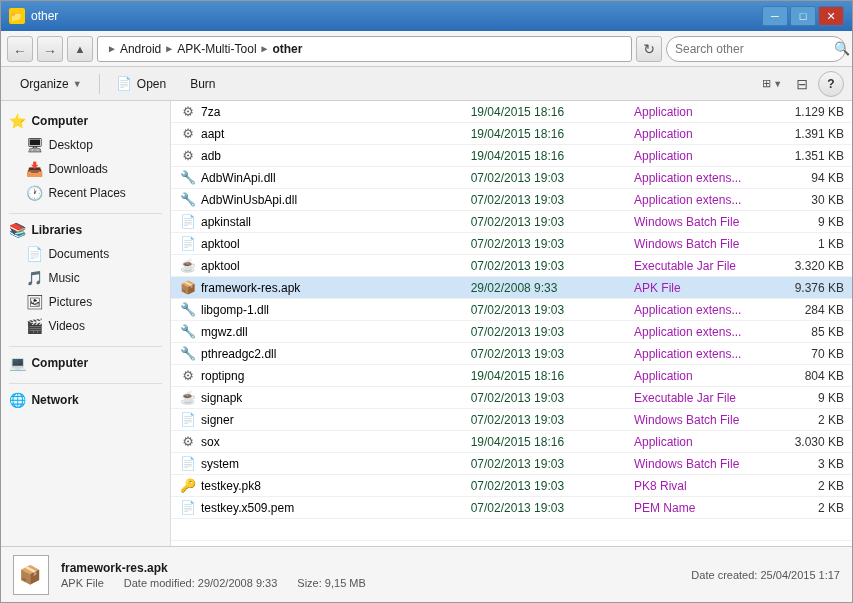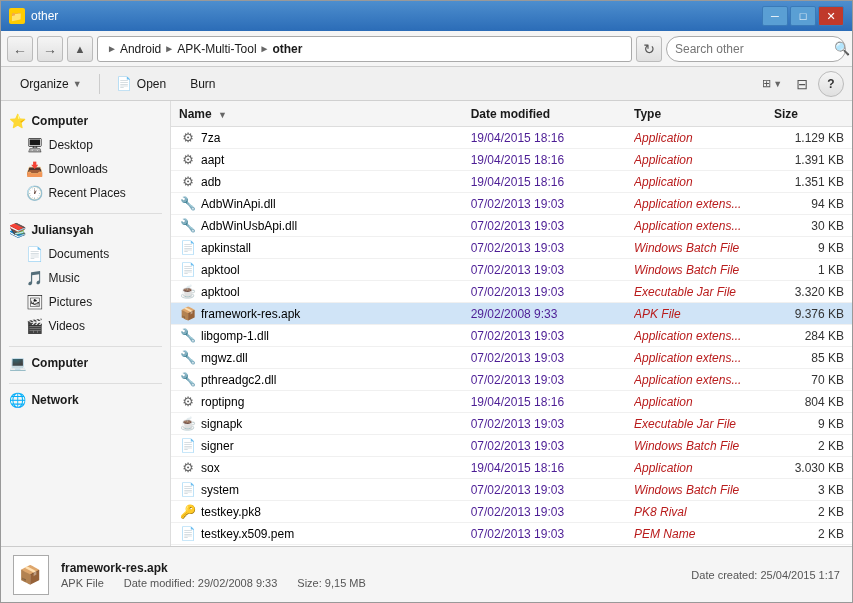--- a/index.html
+++ b/index.html
@@ -292,22 +292,22 @@
       align-items: center;
       padding: 0 8px;
       height: 22px;
       border-bottom: 1px solid #f0f0f0;
       font-size: 12px;
       cursor: pointer;
     }
     .file-row.selected { background: #d0e4f7; }
     .file-icon { width: 18px; height: 18px; margin-right: 4px; display: flex; align-items: center; justify-content: center; font-size: 13px; flex-shrink: 0; }
     .file-name { flex: 2.5; min-width: 180px; overflow: hidden; text-overflow: ellipsis; white-space: nowrap; }
-    .file-date { flex: 1.4; min-width: 130px; color: #4c1d95; }
-    .file-type { flex: 1.2; min-width: 120px; color: #b91c1c; overflow: hidden; text-overflow: ellipsis; white-space: nowrap; font-style: italic; }
+    .file-date { flex: 1.4; min-width: 130px; color: #14532d; }
+    .file-type { flex: 1.2; min-width: 120px; color: #a21caf; overflow: hidden; text-overflow: ellipsis; white-space: nowrap; }
     .file-size { flex: 0.6; min-width: 70px; text-align: right; color: #333; }
 
     
     .file-list::-webkit-scrollbar { width: 16px; }
     .file-list::-webkit-scrollbar-track { background: #f0f0f0; }
     .file-list::-webkit-scrollbar-thumb { background: #c0c0c0; border: 3px solid #f0f0f0; border-radius: 4px; }
 
     
     .status-bar {
       height: 56px;
@@ -413,21 +413,21 @@
         </div>
         <div class="sidebar-item">
           <span class="sidebar-item-icon">🕐</span>
           <span>Recent Places</span>
         </div>
       </div>
       <div class="sidebar-separator"></div>
       <div class="sidebar-section">
         <div class="sidebar-header">
           <span class="sidebar-header-icon">📚</span>
-          <span>Juliansyah</span>
+          <span>Libraries</span>
         </div>
         <div class="sidebar-item">
           <span class="sidebar-item-icon">📄</span>
           <span>Documents</span>
         </div>
         <div class="sidebar-item">
           <span class="sidebar-item-icon">🎵</span>
           <span>Music</span>
         </div>
         <div class="sidebar-item">
@@ -450,35 +450,20 @@
       <div class="sidebar-section">
         <div class="sidebar-header">
           <span class="sidebar-header-icon">🌐</span>
           <span>Network</span>
         </div>
       </div>
     </div>
 
     <div class="file-area">
 
-      <div class="file-header">
-        <div class="col-name">
-          <span>Name</span>
-          <span class="col-sort-arrow">▼</span>
-        </div>
-        <div class="col-date">
-          <span>Date modified</span>
-        </div>
-        <div class="col-type">
-          <span>Type</span>
-        </div>
-        <div class="col-size">
-          <span>Size</span>
-        </div>
-      </div>
 
       <div class="file-list" id="file-list-container">
       <div class="file-row">
       <div class="file-name" style="display: flex; align-items: center;">
         <span class="file-icon" style="color:#666">⚙</span>7za
       </div>
       <div class="file-date">19/04/2015 18:16</div>
       <div class="file-type">Application</div>
       <div class="file-size">1.129 KB</div>
     </div>

